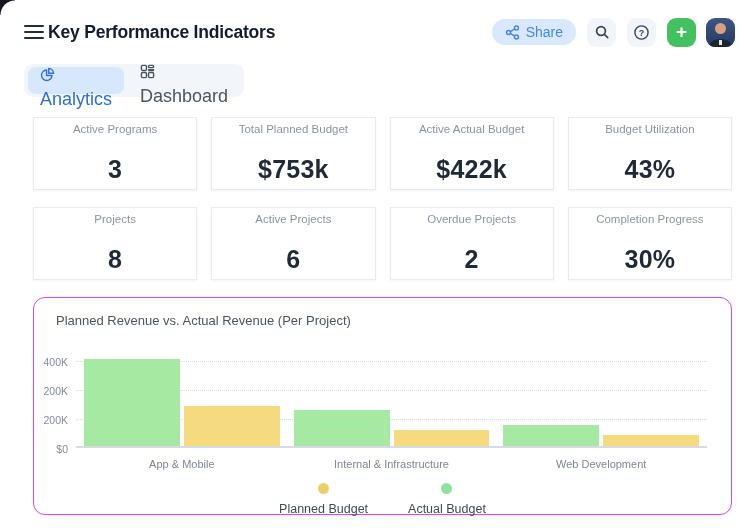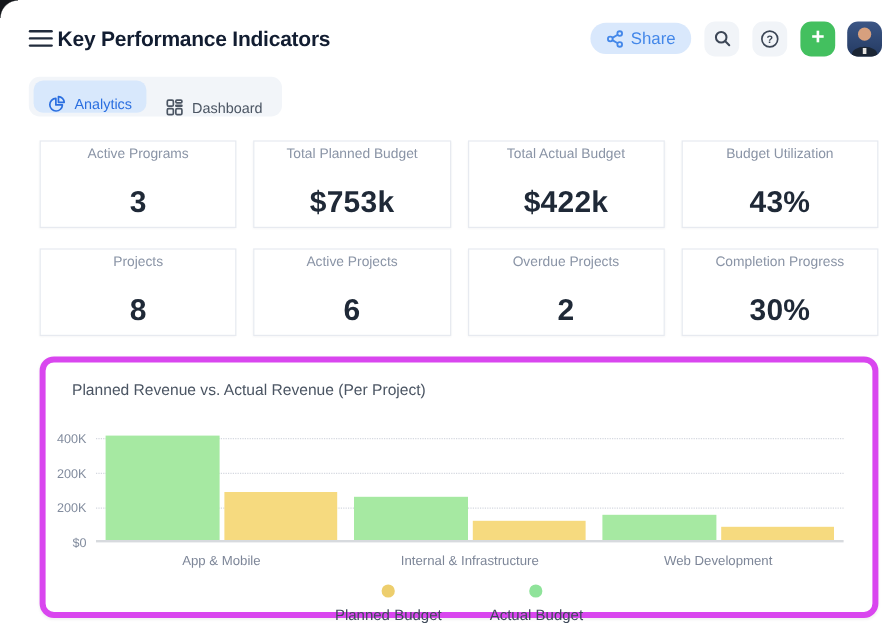--- a/index.html
+++ b/index.html
@@ -38,37 +38,37 @@
     cursor:pointer; flex-shrink:0; }
   .avatar .head{ position:absolute; top:5px; left:9px; width:11px; height:11px;
     border-radius:50%; background:#d7a07e; }
   .avatar .body{ position:absolute; bottom:-4px; left:4px; width:21px; height:12px;
     border-radius:50% 50% 0 0; background:#1b2534; }
   .avatar .collar{ position:absolute; bottom:2px; left:13px; width:3px; height:5px; background:#e8e6e2; }
 
   
   .tabbar{ position:absolute; left:24px; top:64px; height:33px; background:#f2f5f9;
     border-radius:9px; display:inline-flex; align-items:center; padding:0 2px; }
-  .tab{ display:flex; align-items:flex-end; gap:7px; padding:0 14px; height:33px;
-    font-size:12px; font-weight:500; color:#4b5563; cursor:pointer; border-radius:8px;
-    background:transparent; border:none; font-family:inherit; }
+  .tab{ display:flex; align-items:flex-start; gap:7px; padding:0 14px; height:33px;
+    font-size:18px; font-weight:500; color:#4b5563; cursor:pointer; border-radius:8px;
+    background:transparent; border:none; font-family:inherit;flex-direction:column; }
   .tab.active{ background:#d8e8fc; color:#2b6fe0; height:27px; margin:0 2px; padding:0 12px; }
 
   
   .kpi-grid{ position:absolute; left:33px; top:117px; width:699px;
     display:grid; grid-template-columns:repeat(4,1fr); gap:17px 14px; }
   .kpi-card{ height:73px; background:#ffffff; border:1px solid #e7eaf0; border-radius:0;
     box-shadow:0 1px 2px rgba(16,24,40,0.05);
     display:flex; flex-direction:column; align-items:center; justify-content:center; gap:20px; }
   .kpi-label{ font-size:11.5px; color:#8a94a6; }
   .kpi-value{ font-size:25px; font-weight:700; color:#1f2937; letter-spacing:0.2px; }
 
   
   .chart-card{ position:absolute; left:33px; top:297px; width:699px; height:218px;
-    background:#ffffff; border:5px solid #d946ef; border-radius:12px;
+    background:#ffffff; border:1px solid #d946ef; border-radius:12px;
     box-shadow:0 1px 2px rgba(16,24,40,0.05); }
   .chart-title{ position:absolute; left:22px; top:15px; font-size:13px; color:#4b5563; }
   .chart-plot{ position:absolute; left:42px; right:24px; top:63px; height:87px;
     border-bottom:2px solid #d7dade; }
   .gridline{ position:absolute; left:0; right:0; height:0; border-top:1.5px dotted #d4d8df; }
   .y-label{ position:absolute; left:-46px; width:38px; text-align:right;
     font-size:10.5px; color:#828c9e; }
   .bars{ position:absolute; left:0; right:0; top:0; bottom:0; display:flex;
     align-items:flex-end; padding:0 8px; gap:14px; }
   .bar-group{ flex:1; display:flex; align-items:flex-end; gap:4px; height:100%; }
@@ -165,21 +165,21 @@
 <div class="kpi-grid">
     <div class="kpi-card">
       <div class="kpi-label">Active Programs</div>
       <div class="kpi-value">3</div>
     </div>
     <div class="kpi-card">
       <div class="kpi-label">Total Planned Budget</div>
       <div class="kpi-value">$753k</div>
     </div>
     <div class="kpi-card">
-      <div class="kpi-label">Total Actual Budget</div>
+      <div class="kpi-label">Active Actual Budget</div>
       <div class="kpi-value">$422k</div>
     </div>
     <div class="kpi-card">
       <div class="kpi-label">Budget Utilization</div>
       <div class="kpi-value">43%</div>
     </div>
     <div class="kpi-card">
       <div class="kpi-label">Projects</div>
       <div class="kpi-value">8</div>
     </div>

